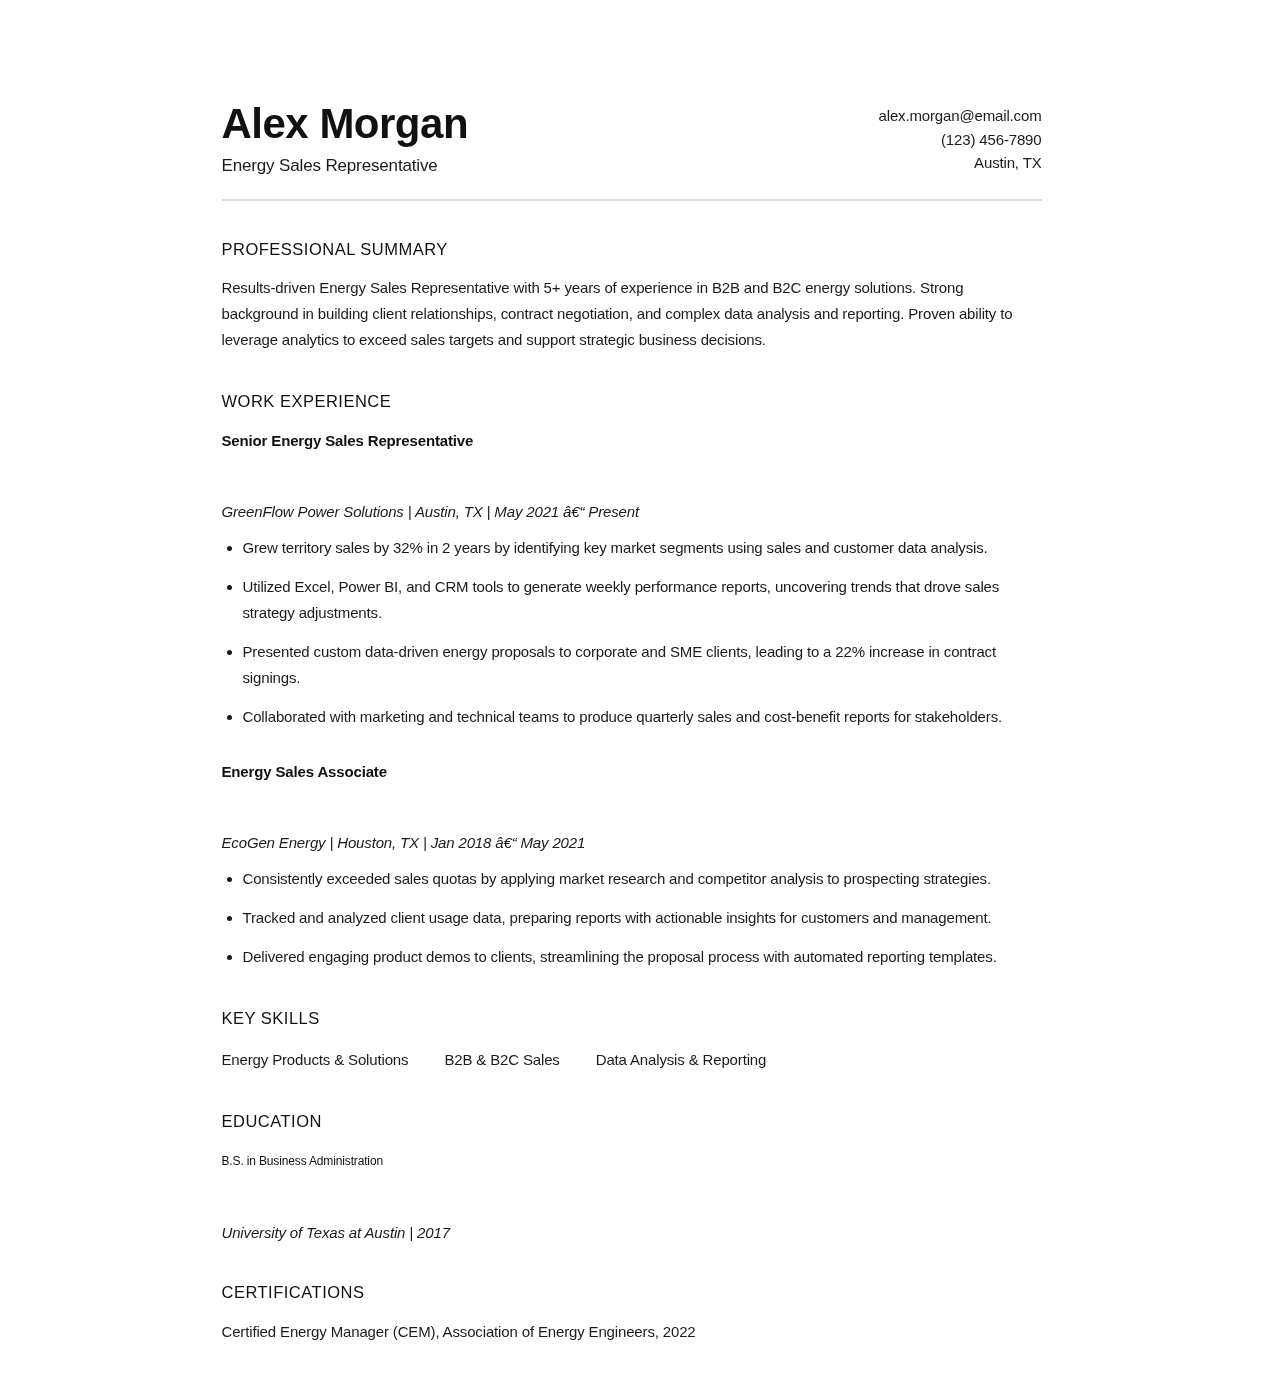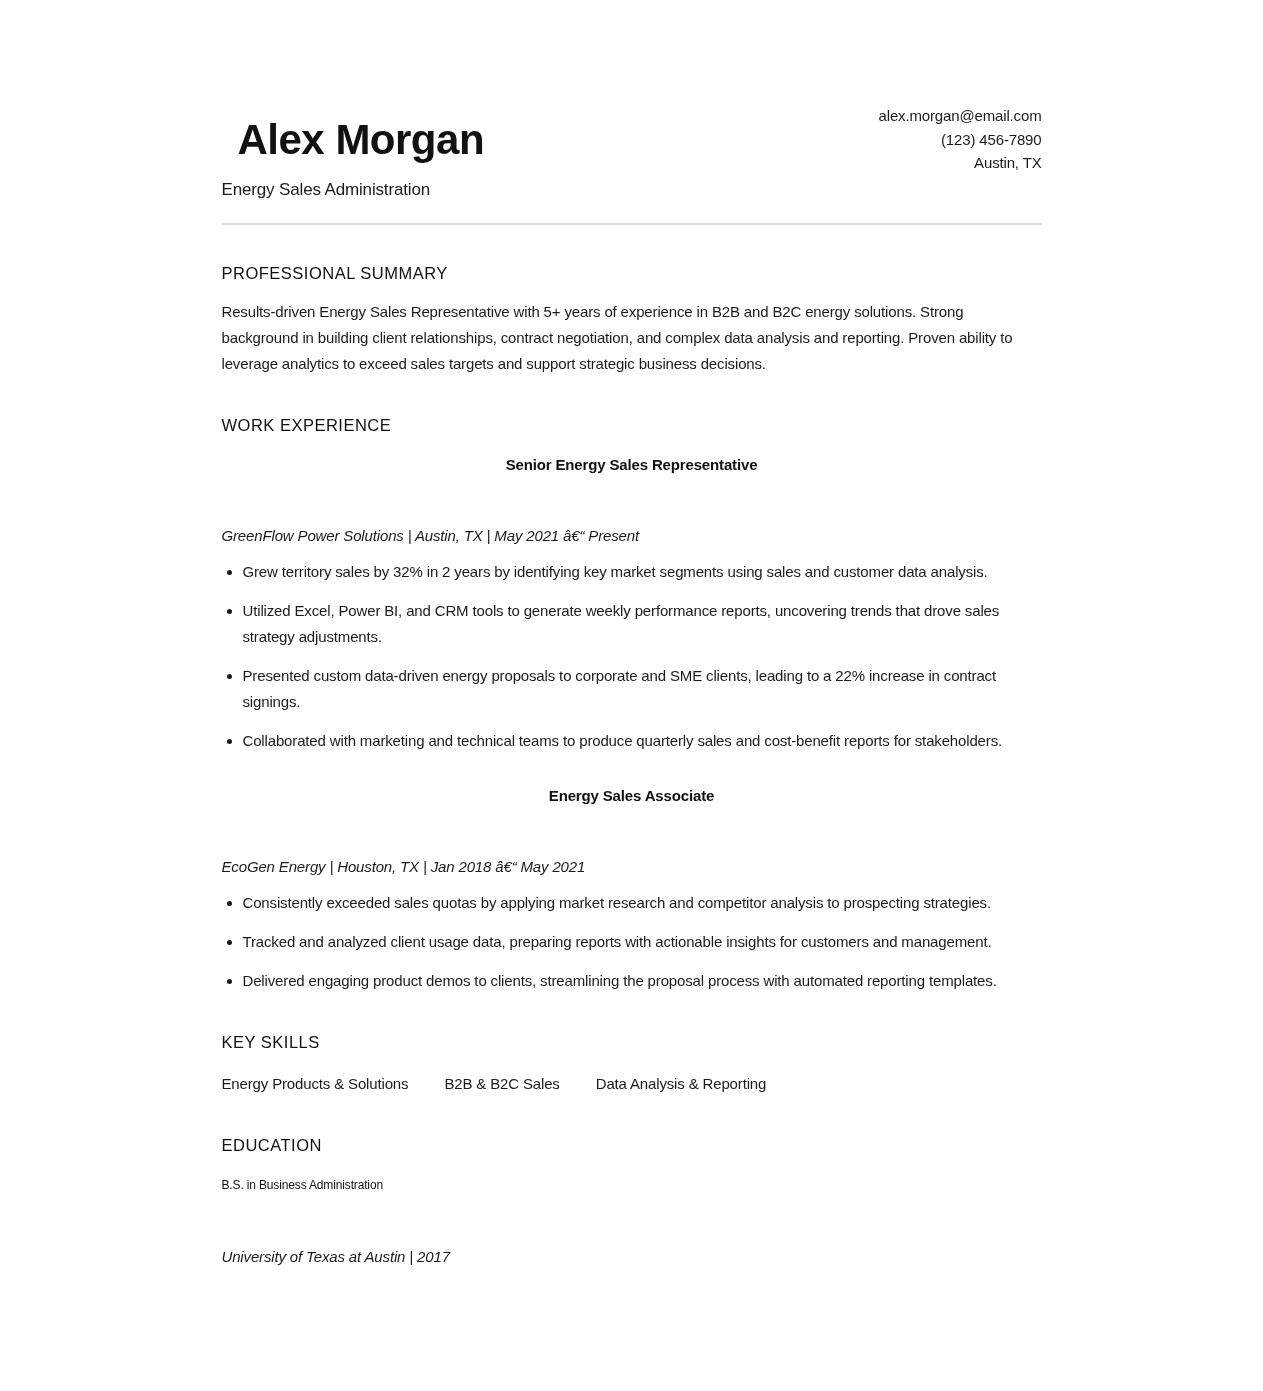--- a/index.html
+++ b/index.html
@@ -21,21 +21,21 @@
     margin: 0 auto;
     padding-top: 101px;
   }
   
   .header {
     display: flex;
     justify-content: space-between;
     align-items: flex-start;
   }
   .name {
-    margin: 16px;
+    margin: 0;
     font-size: 42px;
     line-height: 46px;
     font-weight: 700;
     letter-spacing: -0.5px;
     color: #111111;
   }
   .job-title {
     margin-top: 8px;
     font-size: 17px;
     line-height: 22px;
@@ -67,21 +67,20 @@
   }
   
   .job { margin-top: 18px; }
   .job + .job { margin-top: 30px; }
   .job-name {
     margin: 0;
     font-size: 15px;
     line-height: 23px;
     font-weight: 700;
     color: #111111;
-    text-align: center;
   }
   .meta {
     font-style: italic;
     line-height: 23px;
     margin-top: 48px;
   }
   .bullets {
     margin: 12px 0 0 0;
     padding-left: 21px;
   }
@@ -107,21 +106,21 @@
   .cert-text { margin: 17px 0 0 0; }
 </style>
 </head>
 <body>
 
 <div class="page">
 
   <header class="header">
     <div class="header-left">
       <h1 class="name">Alex Morgan</h1>
-      <div class="job-title">Energy Sales Administration</div>
+      <div class="job-title">Energy Sales Representative</div>
     </div>
     <div class="contact">
       <div>alex.morgan@email.com</div>
       <div>(123) 456-7890</div>
       <div>Austin, TX</div>
     </div>
   </header>
 
   <hr class="divider">
 
@@ -163,14 +162,18 @@
       <span>Data Analysis &amp; Reporting</span>
     </div>
   </section>
 
   <section>
     <h2 class="section-heading">EDUCATION</h2>
     <h3 class="degree">B.S. in Business Administration</h3>
     <div class="meta">University of Texas at Austin | 2017</div>
   </section>
 
+  <section>
+    <h2 class="section-heading">CERTIFICATIONS</h2>
+    <p class="cert-text">Certified Energy Manager (CEM), Association of Energy Engineers, 2022</p>
+  </section>
 
 </div>
 
 </body></html>

